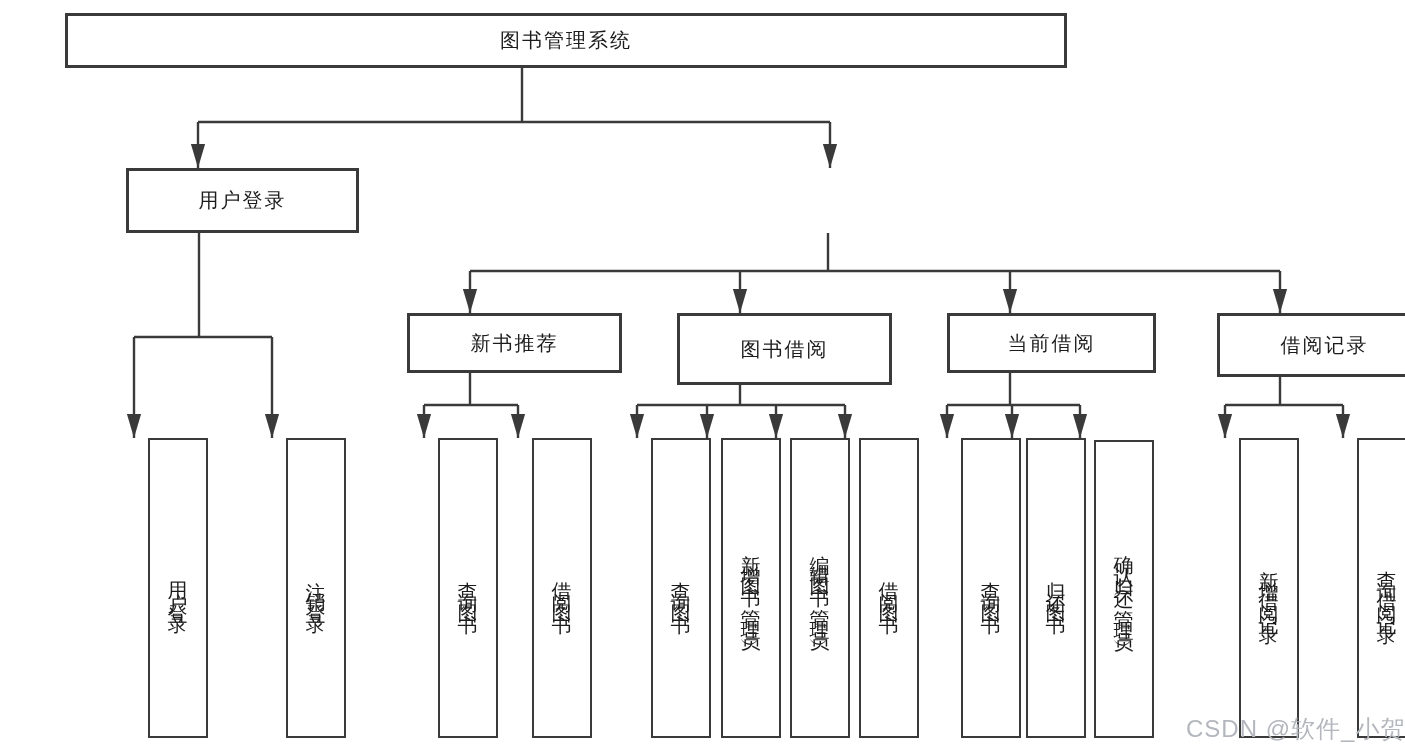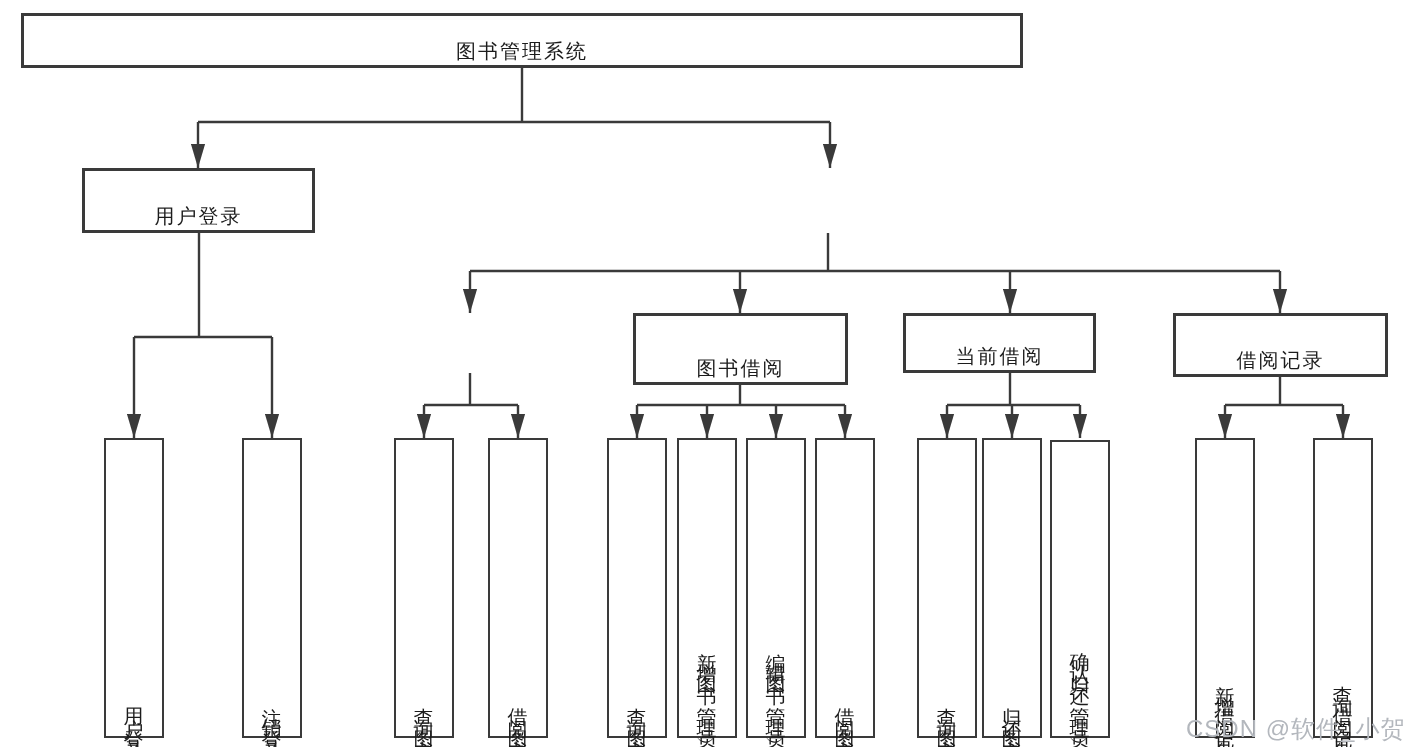--- a/index.html
+++ b/index.html
@@ -6,22 +6,23 @@
   .stage {
     position:relative; width:1405px; height:747px; background:var(--bg,#ffffff);
     font-family:"Liberation Sans","DejaVu Sans",sans-serif; overflow:hidden;
   }
   .wires { position:absolute; left:0; top:0; width:1405px; height:747px; }
   .wires path { stroke:var(--line,#3a3a3a); stroke-width:2.4; fill:none; }
   .wires .arrowhead { fill:var(--line,#3a3a3a); }
   .box {
     position:absolute; box-sizing:border-box; background:#fff;
     border:3px solid var(--line,#3a3a3a);
-    display:flex; align-items:flex-end; justify-content:center;
+    display:flex; align-items:center; justify-content:center;
     color:var(--ink,#1c1c1c);
+    margin-left:44px;
   }
   .hbox { font-size:20px; letter-spacing:2px; }
   .vbox { border-width:2.5px; }
   .vbox .lbl {
     writing-mode:vertical-rl; text-orientation:upright;
     font-size:20px; letter-spacing:11px; line-height:1;
   }
   .watermark {
     position:absolute; left:1186px; top:713px; z-index:5;
     font-size:24px; color:var(--wm,#b3b7bd); letter-spacing:1px; white-space:nowrap;
@@ -74,24 +75,27 @@
   </svg>
 
   <div class="box hbox" style="left:21px;top:13px;width:1002px;height:55px">
     <span class="lbl">图书管理系统</span>
   </div>
 
   <div class="box hbox" style="left:82px;top:168px;width:233px;height:65px">
     <span class="lbl">用户登录</span>
   </div>
 
+  <div class="box hbox" style="left:363px;top:313px;width:215px;height:60px">
+    <span class="lbl">新书推荐</span>
+  </div>
   <div class="box hbox" style="left:633px;top:313px;width:215px;height:72px">
     <span class="lbl">图书借阅</span>
   </div>
-  <div class="box hbox" style="left:903px;top:313px;width:193px;height:60px">
+  <div class="box hbox" style="left:903px;top:313px;width:209px;height:60px">
     <span class="lbl">当前借阅</span>
   </div>
   <div class="box hbox" style="left:1173px;top:313px;width:215px;height:64px">
     <span class="lbl">借阅记录</span>
   </div>
 
   <div class="box vbox" style="left:104px;top:438px;width:60px;height:300px">
     <span class="lbl">用户登录</span>
   </div>
   <div class="box vbox" style="left:242px;top:438px;width:60px;height:300px">

